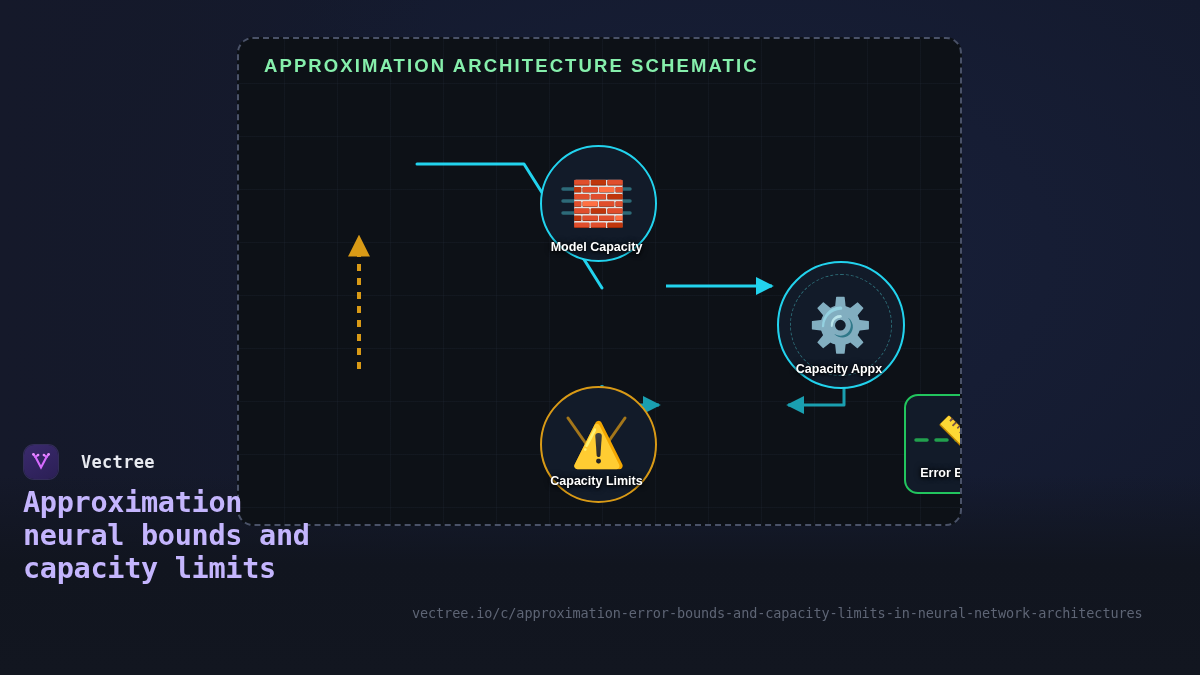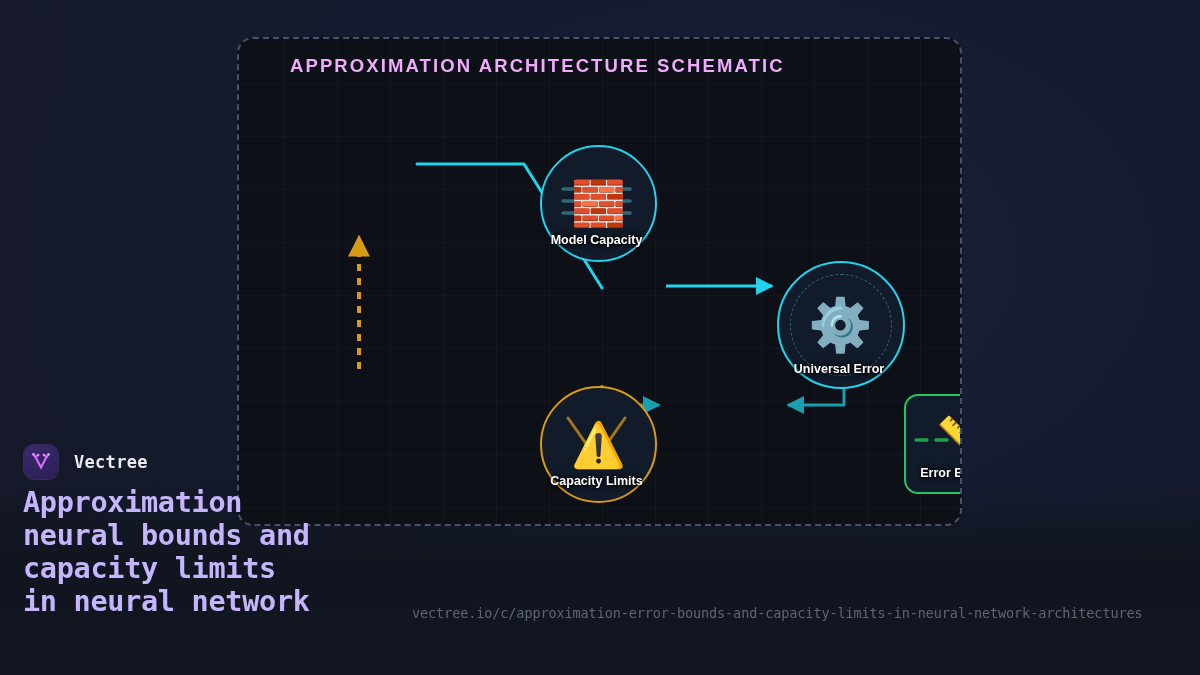--- a/index.html
+++ b/index.html
@@ -36,23 +36,22 @@
     position:absolute;inset:0;
     background-image:
       linear-gradient(to right, rgba(120,140,180,0.055) 1px, transparent 1px),
       linear-gradient(to bottom, rgba(120,140,180,0.055) 1px, transparent 1px);
     background-size:53px 53px;
     background-position:-8px -9px;
   }
   #panel-title{
     position:absolute;left:25px;top:16px;
     font-size:18.5px;font-weight:bold;letter-spacing:2.1px;
-    color:#f0abfc;
+    color:#86efac;
     white-space:nowrap;
-    margin-left:26px;
   }
 
   
   #edges{position:absolute;left:0;top:0;width:725px;height:489px;}
 
   
   .node{position:absolute;box-sizing:border-box;}
   .node-circle{
     border-radius:50%;
     background:#121b29;
@@ -72,21 +71,21 @@
     position:absolute;left:50%;transform:translateX(-50%);
     white-space:nowrap;
     color:#ffffff;font-weight:bold;font-size:12.5px;
     text-shadow:0 1px 3px #000,0 0 6px #000;
     z-index:4;
   }
 
   
   #node-model{left:301px;top:106px;width:113px;height:113px;}
   #node-model .node-circle{width:113px;height:113px;border:2px solid #22d3ee;}
-  #node-model .node-label{bottom:11px;}
+  #node-model .node-label{bottom:4px;}
 
   
   #node-limits{left:301px;top:347px;width:113px;height:113px;}
   #node-limits .node-circle{width:113px;height:113px;border:2px solid #d99a16;}
   #node-limits .node-label{bottom:11px;}
 
   
   #node-univ{left:538px;top:222px;width:124px;height:124px;}
   #node-univ .node-circle{width:124px;height:124px;border:2px solid #22d3ee;position:relative;}
   #node-univ .inner-dash{
@@ -97,21 +96,21 @@
 
   
   #node-error{left:665px;top:355px;width:113px;height:96px;}
   #node-error .node-rect{width:113px;height:96px;border:2px solid #22c55e;}
   #node-error .node-label{bottom:10px;}
 
   
   .art{position:absolute;inset:0;z-index:1;pointer-events:none;}
 
   
-  #brand{position:absolute;left:24px;top:445px;display:flex;align-items:center;gap:16px;}
+  #brand{position:absolute;left:24px;top:445px;display:flex;align-items:center;gap:23px;}
   #brand-logo{
     width:34px;height:34px;border-radius:10px;
     background:linear-gradient(150deg,#3a2a6d 0%,#2b1f55 100%);
     display:flex;align-items:center;justify-content:center;
     box-shadow:0 0 0 1px rgba(160,120,255,0.22);
   }
   #brand-name{
     color:#e8eaf0;font-size:17px;font-weight:bold;
     font-family:"DejaVu Sans Mono","Liberation Mono",monospace;
     letter-spacing:0.3px;
@@ -191,21 +190,21 @@
       <span class="node-glyph" style="font-size:44px;">⚠️</span>
     </div>
     <div class="node-label">Capacity Limits</div>
   </div>
 
   <div class="node" id="node-univ">
     <div class="node-circle">
       <div class="inner-dash"></div>
       <span class="node-glyph" style="font-size:52px;">⚙️</span>
     </div>
-    <div class="node-label">Universal Error</div>
+    <div class="node-label">Capacity Appx</div>
   </div>
 
   <div class="node" id="node-error">
     <div class="node-rect">
       <svg class="art" viewBox="0 0 113 96">
         <line x1="12" y1="46" x2="101" y2="46" stroke="#22a04e" stroke-width="3.5" stroke-dasharray="11 9" stroke-linecap="round"></line>
       </svg>
       <span class="node-glyph" style="font-size:42px;margin-top:-10px;">📏</span>
     </div>
     <div class="node-label">Error Bounds</div>
@@ -230,16 +229,15 @@
       </g>
     </svg>
   </div>
   <div id="brand-name">Vectree</div>
 </div>
 
 <div id="headline">
   <div>Approximation</div>
   <div>neural bounds and</div>
   <div>capacity limits</div>
-  <div>in neural network</div>
 </div>
 
 <div id="url">vectree.io/c/approximation-error-bounds-and-capacity-limits-in-neural-network-architectures</div>
 
 </body></html>

